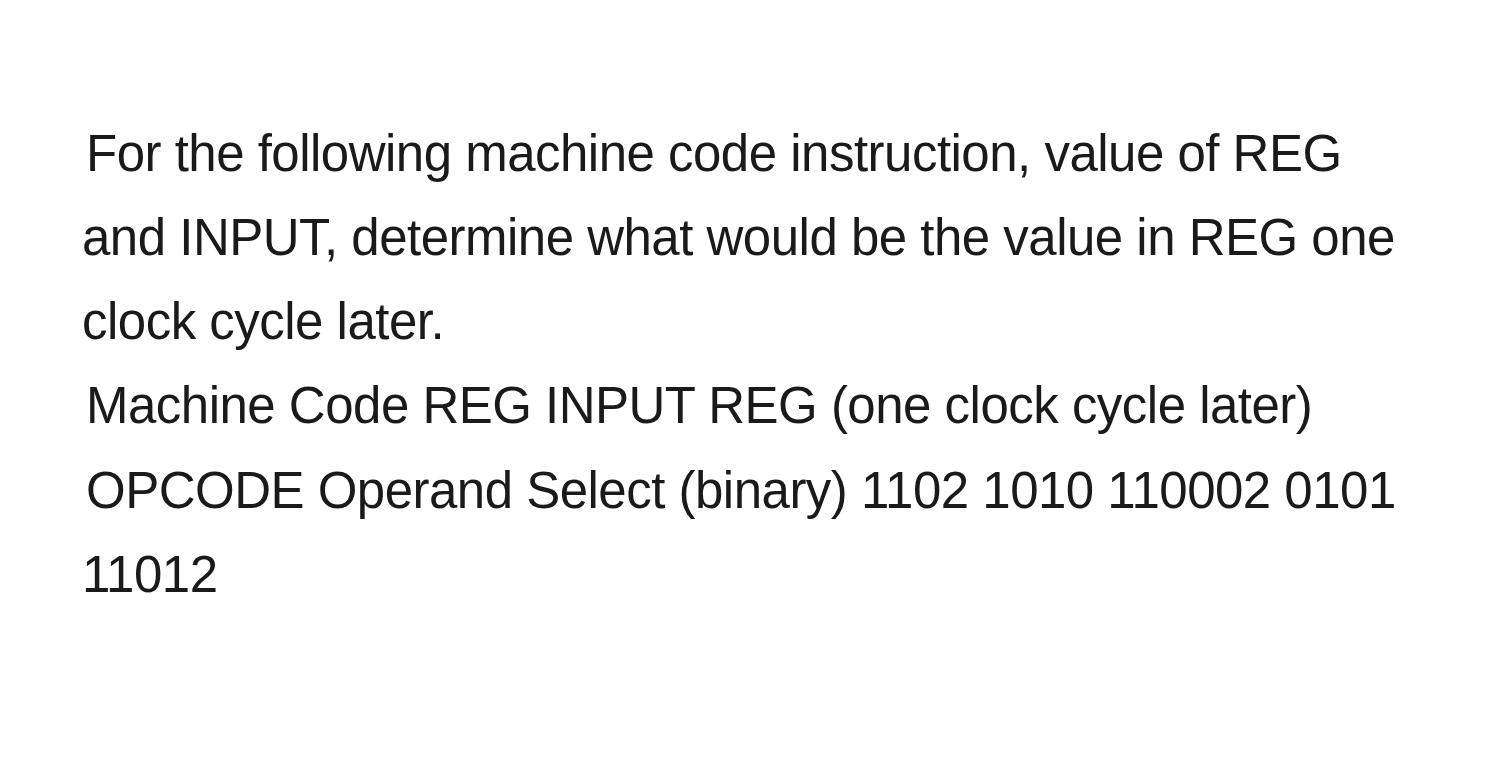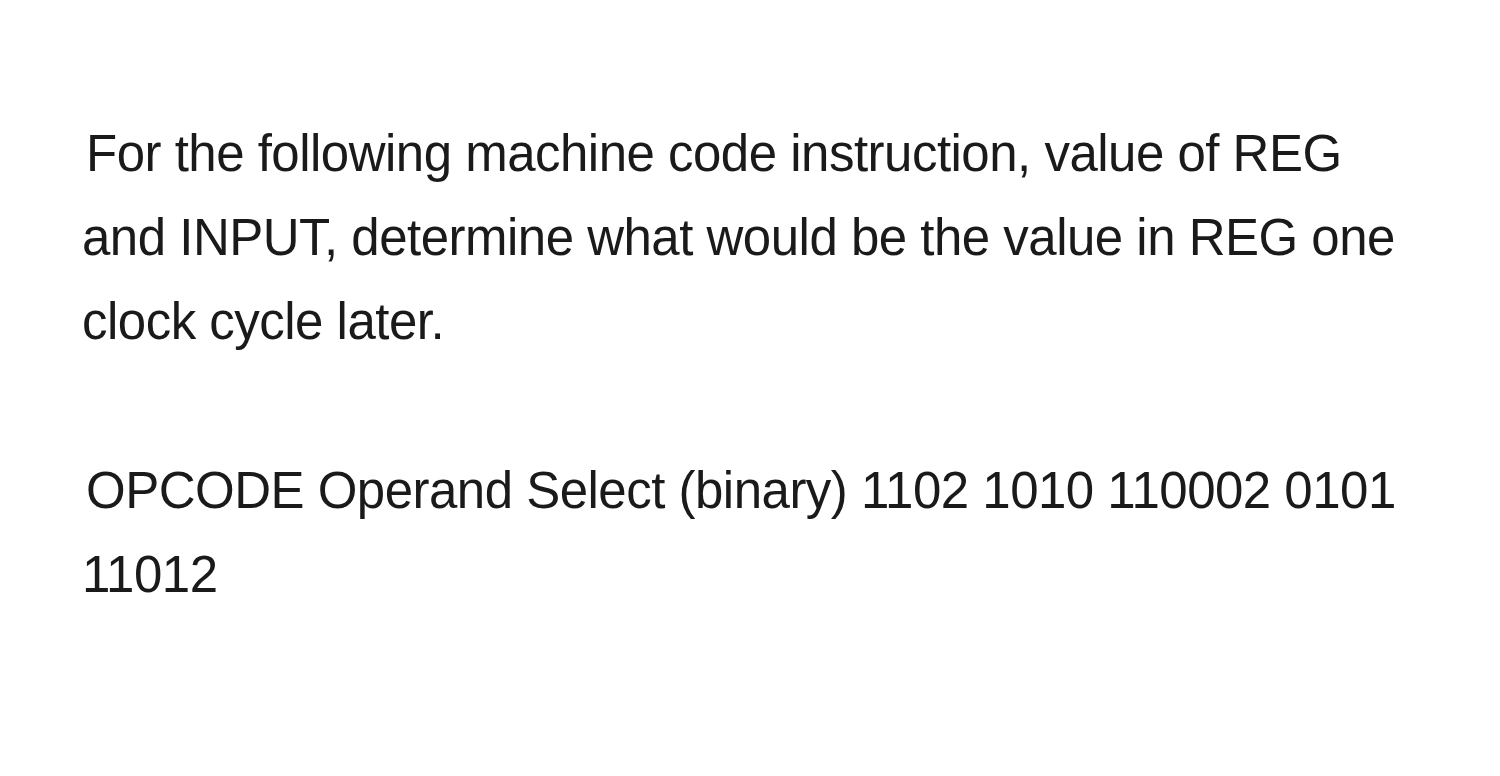--- a/index.html
+++ b/index.html
@@ -22,15 +22,16 @@
       letter-spacing: -0.01em;
       font-weight: 400;
     }
   </style>
 </head>
 <body>
 
 <div class="problem-text">
   <span>For the following machine code instruction, value of REG and INPUT, determine what would be the value in REG one clock cycle later.</span>
   <br>
+  <span>Machine Code REG INPUT REG (one clock cycle later)</span>
   <br>
   <span>OPCODE Operand Select (binary) 1102 1010 110002 0101 11012</span>
 </div>
 
 </body></html>

